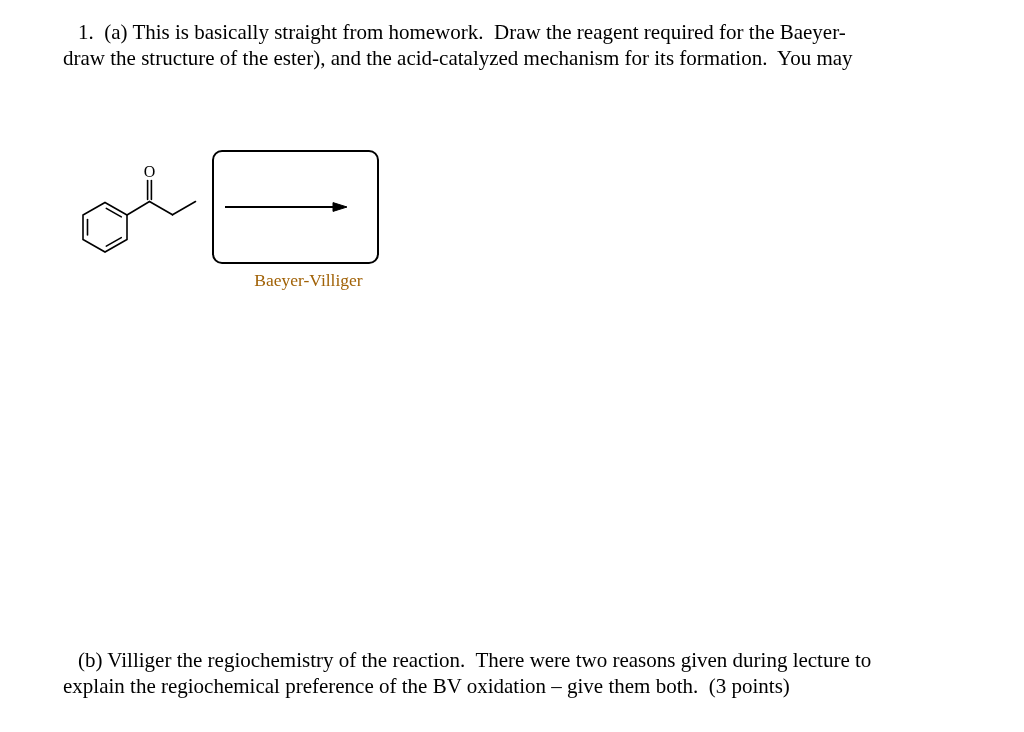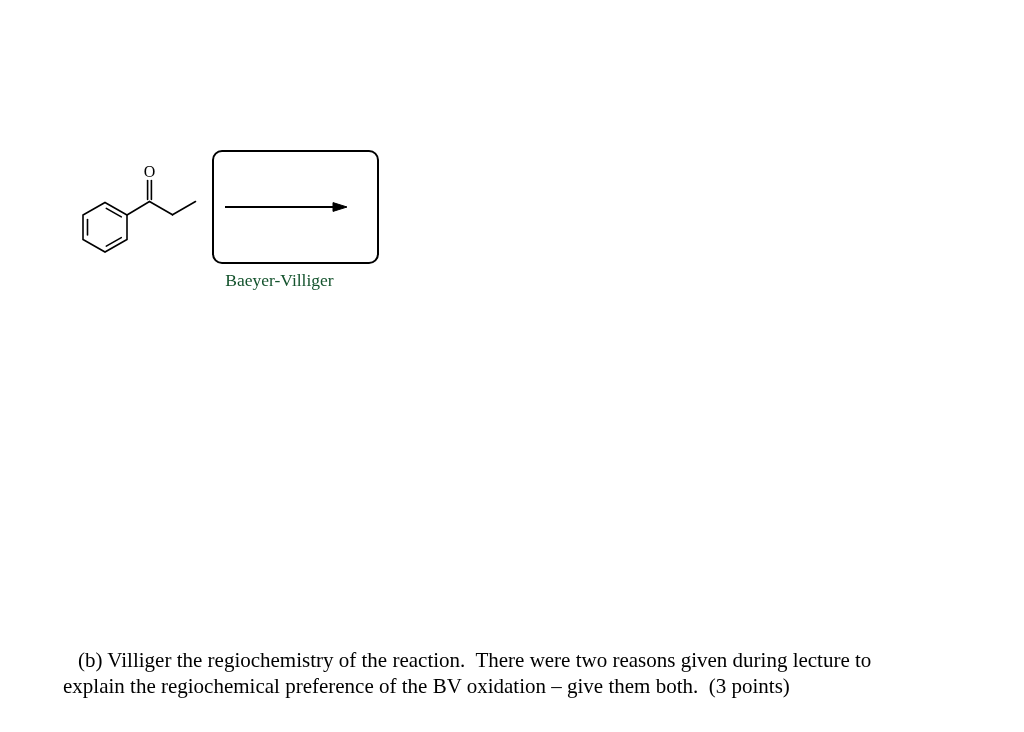--- a/index.html
+++ b/index.html
@@ -69,36 +69,38 @@
     left: 0;
     top: 0;
     width: 163px;
     height: 110px;
   }
   .arrow-svg line { stroke: #000000; stroke-width: 2; }
   .arrow-svg polygon { fill: #000000; stroke: #000000; }
 
   .box-label {
     position: absolute;
-    left: 196px;
+    left: 225px;
     top: 270px;
     width: 167px;
     text-align: center;
     font-size: 17.5px;
     line-height: 20px;
     white-space: pre;
-    color: #14532d;
+    color: #a16207;
   }
 </style>
 </head>
 <body>
 
 <div class="page">
 
   <div class="para question-a">
+    <div class="tline indent">1.  (a) This is basically straight from homework.  Draw the reagent required for the Baeyer-</div>
+    <div class="tline">draw the structure of the ester), and the acid-catalyzed mechanism for its formation.  You may</div>
   </div>
 
   <svg class="molecule-svg" viewBox="75 155 135 110">
 
     <path d="M 105 202.5 L 127 215 L 127 239.5 L 105 252 L 83 239.5 L 83 215 Z"></path>
 
     <line x1="87.5" y1="219.5" x2="87.5" y2="235"></line>
     <line x1="106.3" y1="208.4" x2="121.3" y2="216.9"></line>
     <line x1="121.3" y1="237.6" x2="106.3" y2="246.1"></line>
 

